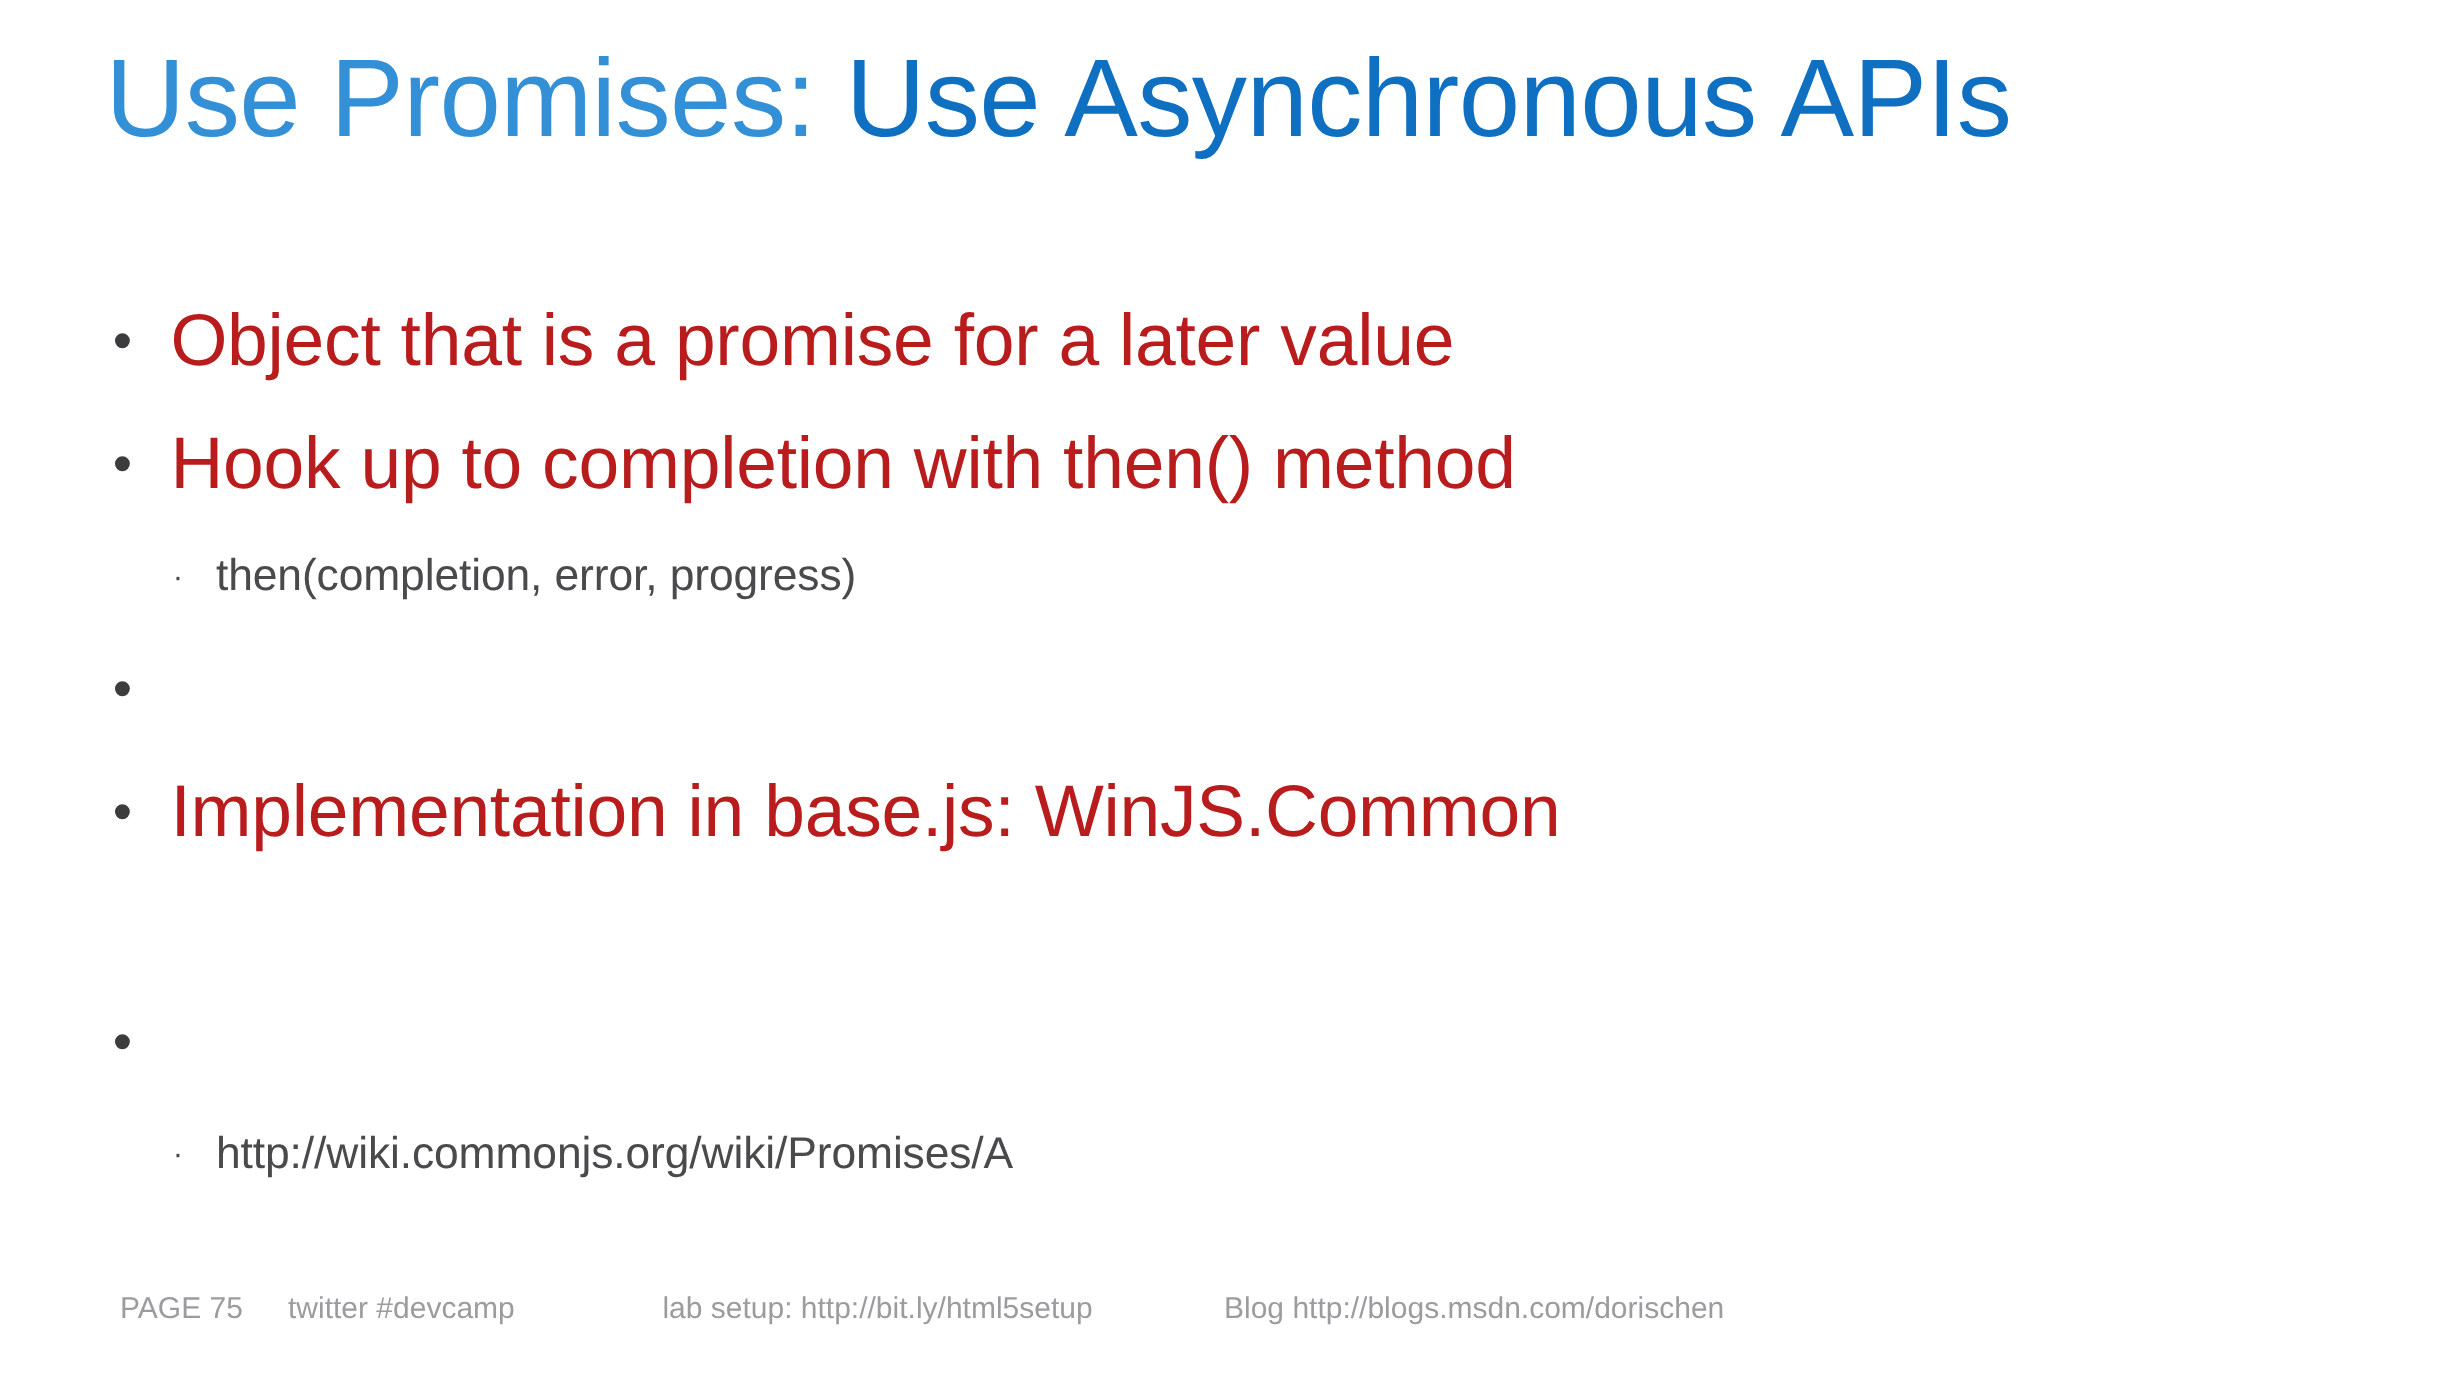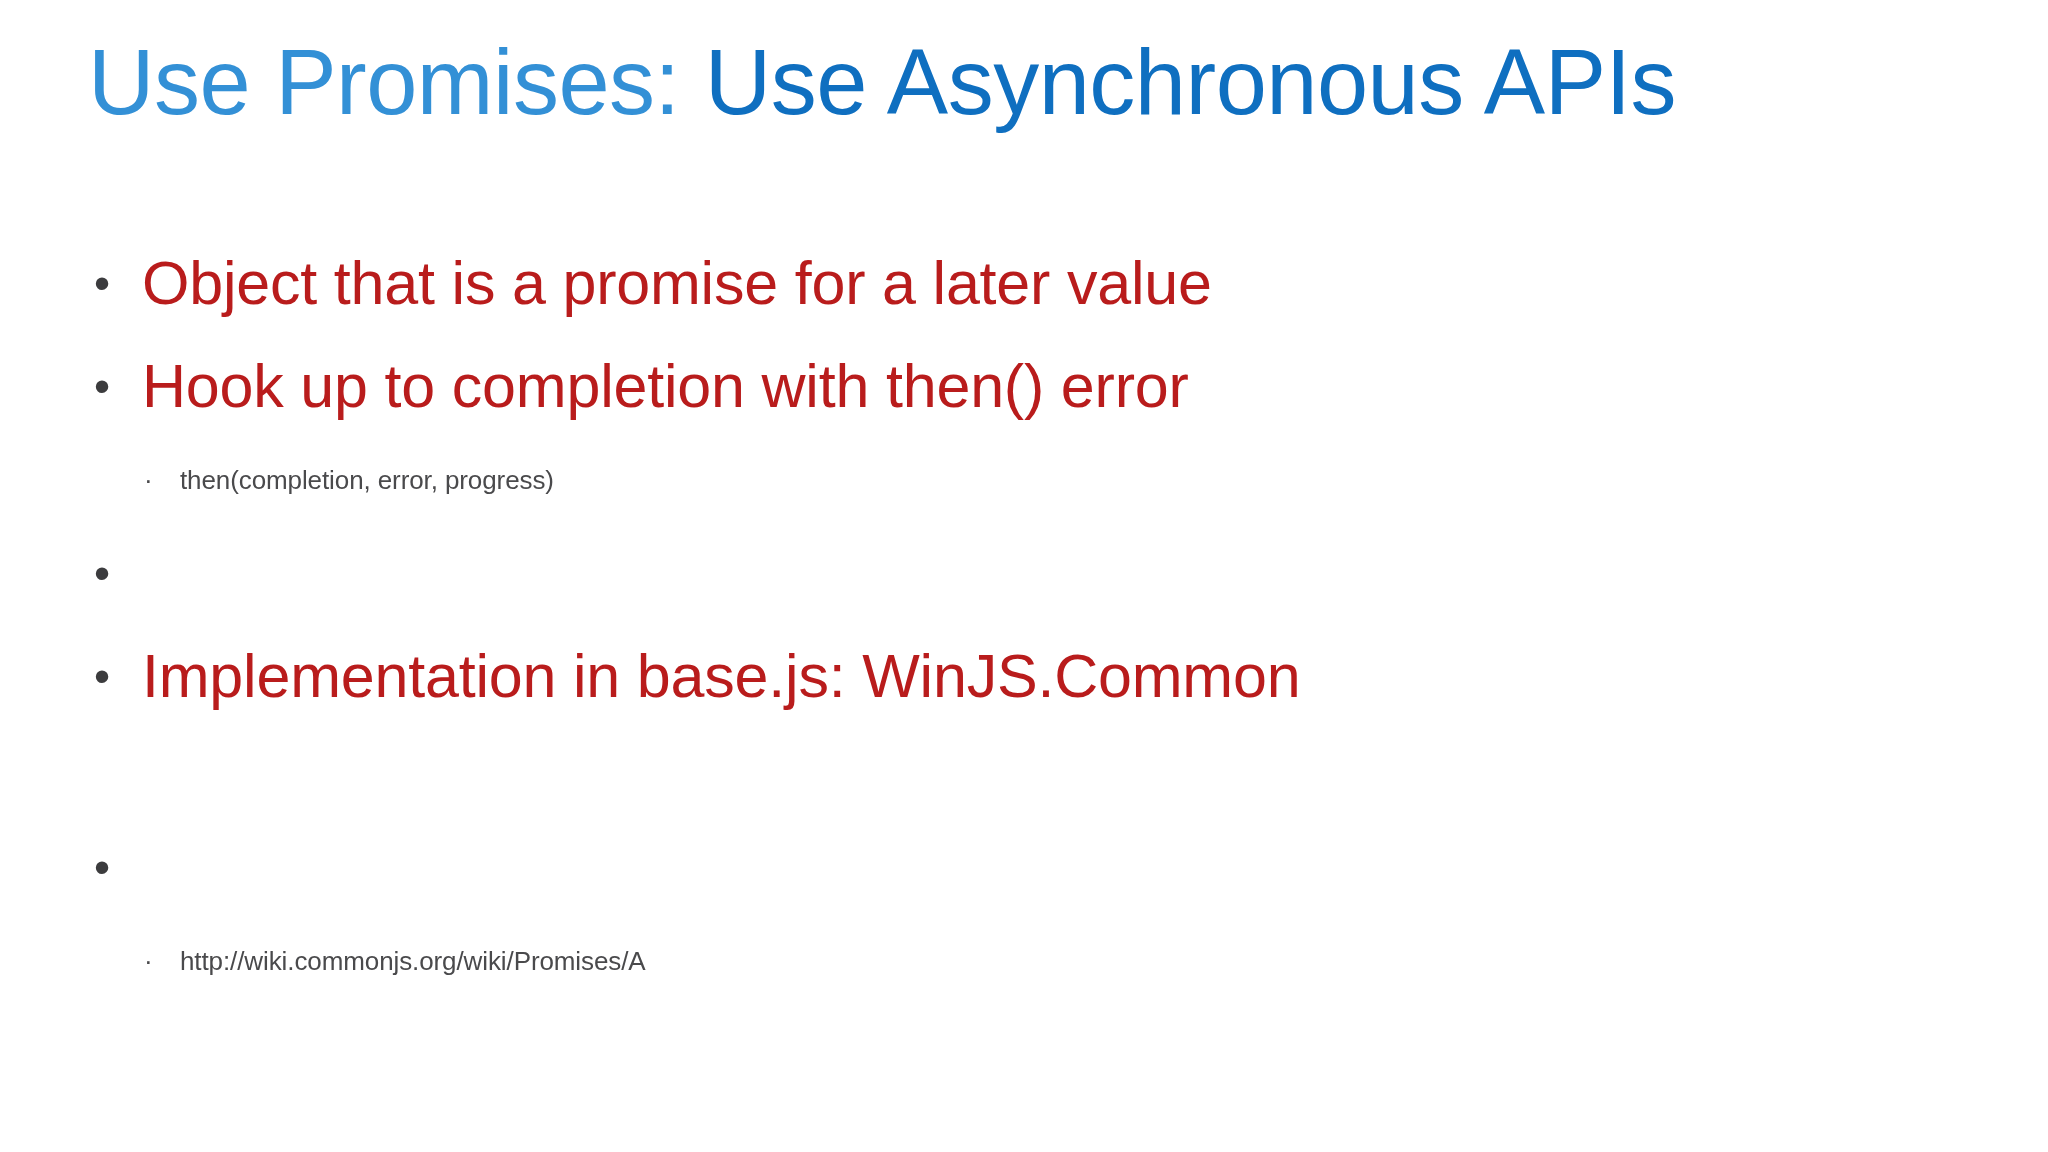--- a/index.html
+++ b/index.html
@@ -92,21 +92,21 @@
     flex: 0 0 40px;
     color: #4a4a4c;
     font-size: 26px;
     line-height: 84px;
     text-align: left;
     padding-left: 4px;
     box-sizing: border-box;
   }
   .lvl2 .btext {
     color: #4a4a4c;
-    font-size: 26px;
+    font-size: 37px;
     line-height: 84px;
     font-weight: 300;
     letter-spacing: -0.1px;
   }
 
   
   .spacer-row {
     height: 88px;
   }
 
@@ -143,21 +143,21 @@
 
   <div class="body">
 
     <div class="bullet-row lvl1">
       <span class="marker">•</span>
       <span class="btext">Object that is a promise for a later value</span>
     </div>
 
     <div class="bullet-row lvl1">
       <span class="marker">•</span>
-      <span class="btext">Hook up to completion with then() error</span>
+      <span class="btext">Hook up to completion with then() method</span>
     </div>
 
     <div class="bullet-row lvl2">
       <span class="marker">·</span>
       <span class="btext">then(completion, error, progress)</span>
     </div>
 
     <div class="bullet-row lvl1">
       <span class="marker">•</span>
     </div>
@@ -173,14 +173,20 @@
       <span class="marker">•</span>
     </div>
 
     <div class="bullet-row lvl2">
       <span class="marker">·</span>
       <span class="btext">http://wiki.commonjs.org/wiki/Promises/A</span>
     </div>
 
   </div>
 
+  <div class="footer">
+    <span class="footer-item f-page">PAGE 75</span>
+    <span class="footer-item f-tw">twitter #devcamp</span>
+    <span class="footer-item f-lab">lab setup: http://bit.ly/html5setup</span>
+    <span class="footer-item f-blog">Blog http://blogs.msdn.com/dorischen</span>
+  </div>
 
 </div>
 
 </body></html>

